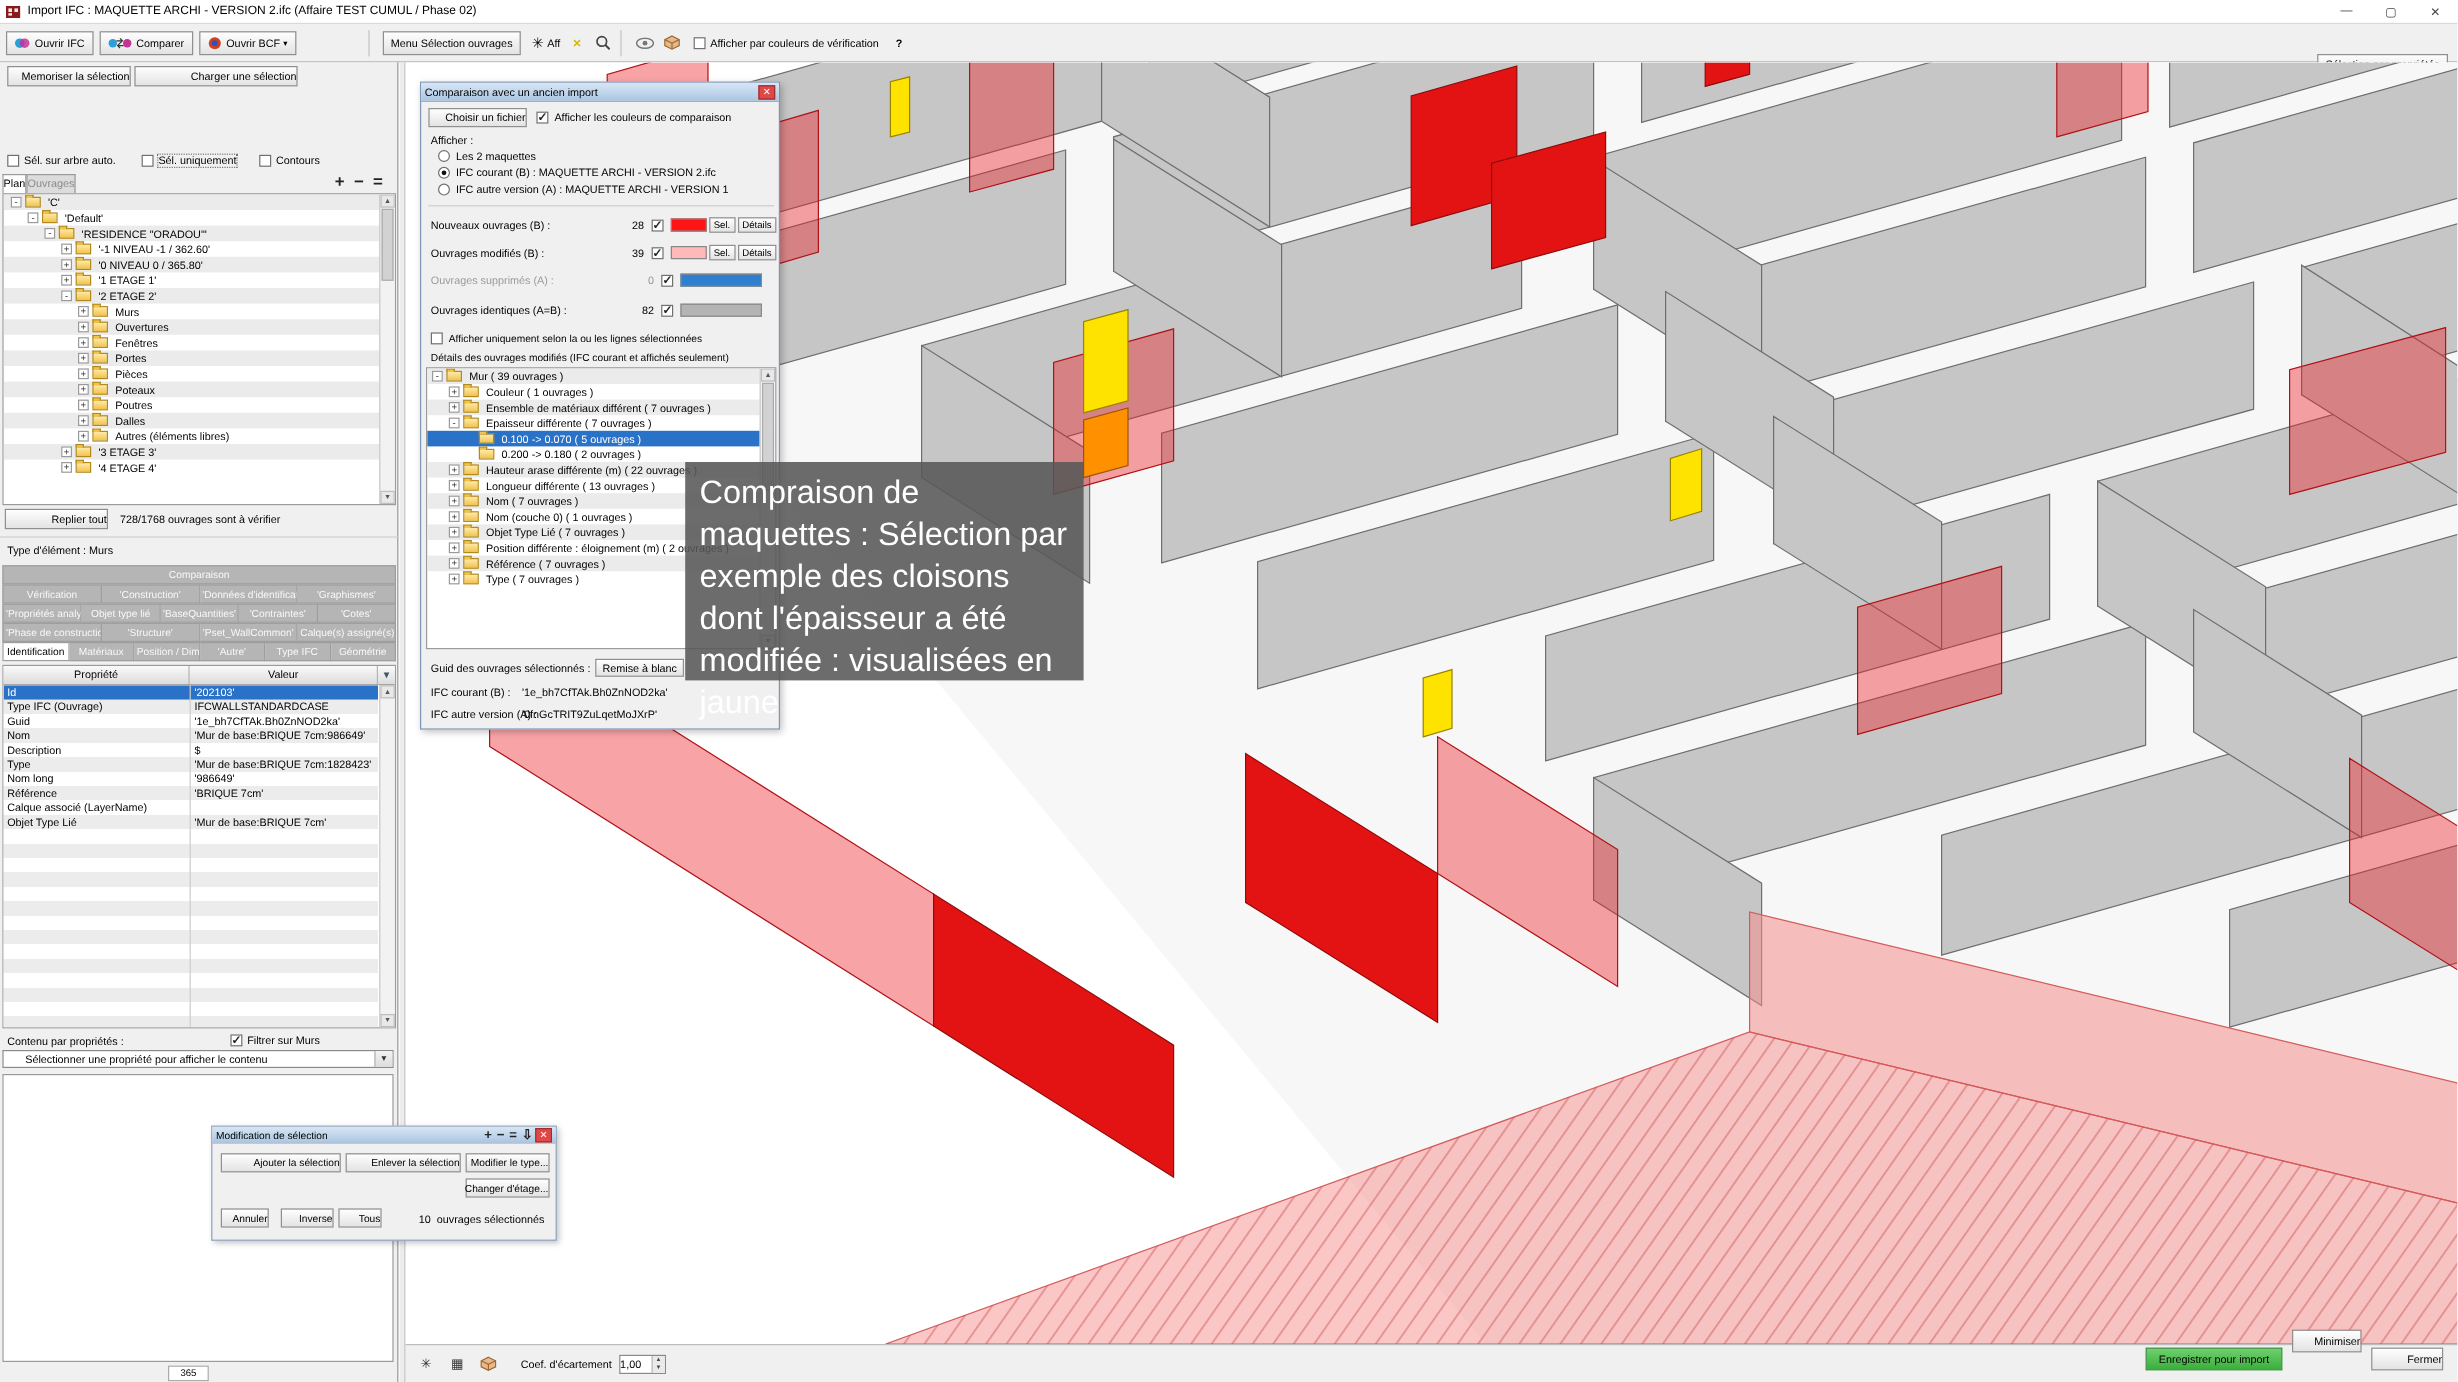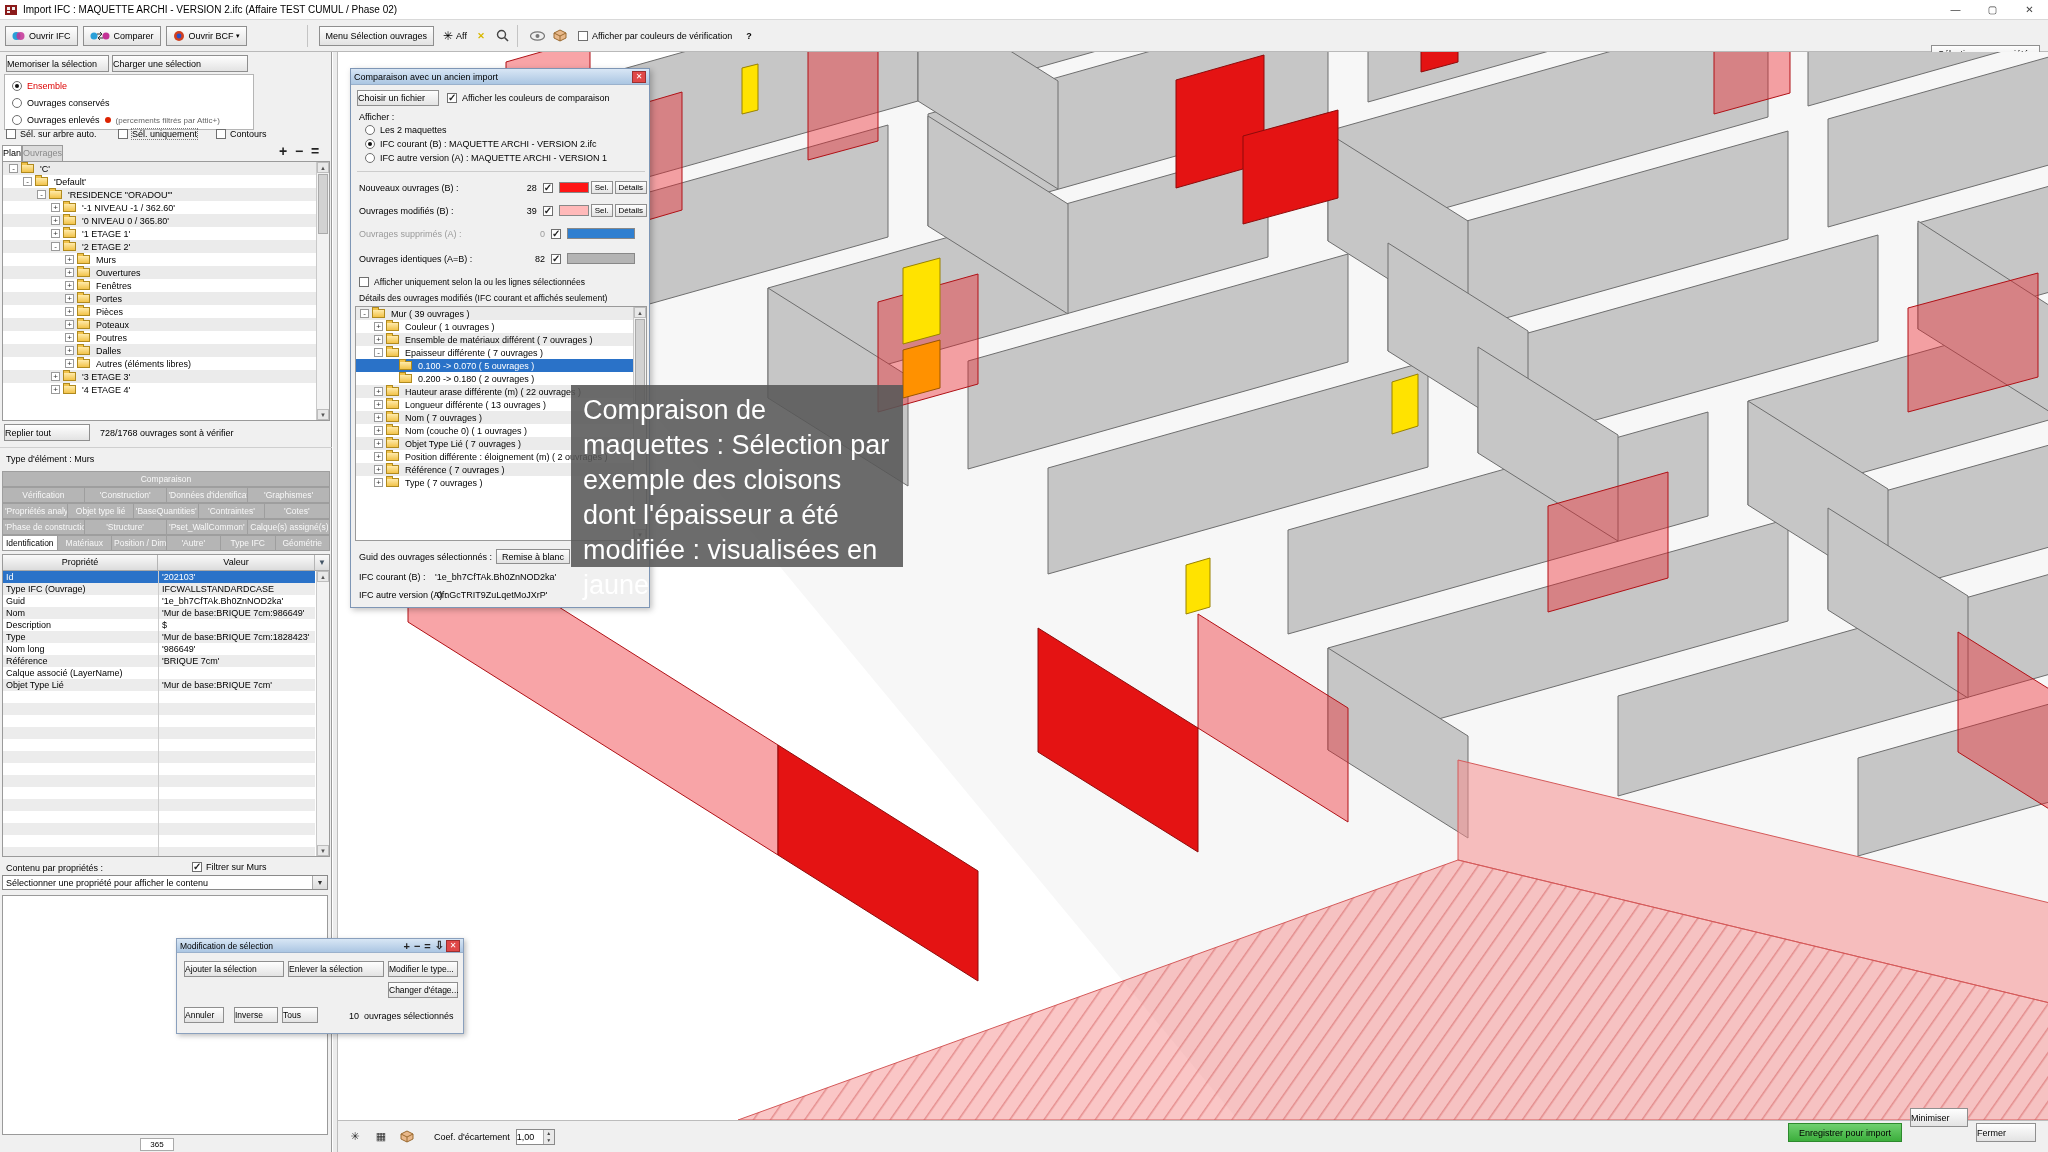--- a/index.html
+++ b/index.html
@@ -1,20 +1,20 @@
 <!DOCTYPE html>
 <html><head>
 <meta charset="utf-8">
 <style>
   *{margin:0;padding:0;box-sizing:border-box}
   html,body{width:2048px;height:1152px;overflow:hidden}
   body{font-family:"Liberation Sans",sans-serif;font-size:9px;color:#000;background:#fff;position:relative}
 
   
-  .btn{display:inline-flex;align-items:center;justify-content:space-between;border:1px solid #8f8f8f;
+  .btn{display:inline-flex;align-items:center;justify-content:flex-end;border:1px solid #8f8f8f;
        background:linear-gradient(#fefefe,#e3e3e3);font-size:9px;color:#000;white-space:nowrap;cursor:default}
   .cb{width:10px;height:10px;border:1px solid #6f6f6f;background:#fff;display:inline-block;position:relative;flex:none}
   .cb.on::after{content:"\2713";position:absolute;left:0px;top:-2px;font-size:10px;font-weight:bold;color:#222}
   .rd{width:10px;height:10px;border:1px solid #6f6f6f;border-radius:50%;background:#fff;display:inline-block;position:relative;flex:none}
   .rd.on::after{content:"";position:absolute;left:2px;top:2px;width:4px;height:4px;border-radius:50%;background:#111}
   .fold{width:13px;height:9px;background:linear-gradient(#ffeaa9,#f2c34a);border:1px solid #b08a1e;display:inline-block;position:relative;margin:0 3px;flex:none}
   .fold::before{content:"";position:absolute;top:-3px;left:-1px;width:5px;height:2px;background:#f2c34a;border:1px solid #b08a1e;border-bottom:none}
   .exp{width:9px;height:9px;border:1px solid #9a9a9a;background:#fff;display:inline-flex;align-items:center;
        justify-content:center;font-size:8px;line-height:7px;color:#333;flex:none}
   .vscroll{position:absolute;top:0;right:0;bottom:0;width:13px;background:#f2f2f2;border-left:1px solid #c9c9c9}
@@ -84,21 +84,21 @@
   .prow{display:flex;height:12px;line-height:12px;white-space:nowrap}
   .prow .k{width:155px;padding-left:3px;overflow:hidden}
   .prow .v{flex:1;padding-left:4px;overflow:hidden}
   .prow.sel{background:#2a72c8;color:#fff}
   .ptable .vscroll{top:16px}
 
   #contenu-lbl{position:absolute;left:6px;top:811px}
   #filtre-cb{position:absolute;left:192px;top:810px;display:flex;gap:4px;align-items:center}
   .combo{position:absolute;left:2px;top:823px;width:326px;height:15px;background:#fff;border:1px solid #8a8a8a;
          display:flex;align-items:center}
-  .combo .txt{flex:1;padding-left:3px;white-space:nowrap;overflow:hidden}
+  .combo .txt{flex:1;padding-left:18px;white-space:nowrap;overflow:hidden}
   .combo .drop{width:15px;height:13px;background:linear-gradient(#f3f3f3,#dcdcdc);border-left:1px solid #aaa;
          text-align:center;font-size:7px;line-height:13px;color:#333}
   #bigempty{position:absolute;left:2px;top:843px;width:326px;height:240px;background:#fff;border:1px solid #9a9a9a}
   #bottomval{position:absolute;left:140px;top:1086px;width:34px;height:13px;border:1px solid #aaa;background:#fff;
              text-align:center;line-height:12px;font-size:8px}
 
   
   #splitter{position:absolute;left:333px;top:52px;width:5px;height:1100px;background:#ececec;border-right:1px solid #bdbdbd}
   #viewport{position:absolute;left:338px;top:52px;width:1710px;height:1068px;background:#fff;overflow:hidden}
 
@@ -228,36 +228,20 @@
 <div id="leftpanel">
   <div id="lp-btnrow">
     <button class="btn" style="left:6px;top:3px;width:103px;position:absolute">
         <span>Memoriser la sélection</span>
       </button>
     <button class="btn" style="left:112px;top:3px;width:136px;position:absolute">
         <span>Charger une sélection</span>
       </button>
   </div>
 
-  <div class="radiobox">
-    <div class="radiorow" style="top:5px">
-      <span class="rd on"></span>
-      <span class="red">Ensemble</span>
-    </div>
-    <div class="radiorow" style="top:22px">
-      <span class="rd"></span>
-      <span>Ouvrages conservés</span>
-    </div>
-    <div class="radiorow" style="top:39px">
-      <span class="rd"></span>
-      <span>Ouvrages enlevés</span>
-      <span class="dotred"></span>
-      <span class="note">(percements filtrés par Attic+)</span>
-    </div>
-  </div>
 
   <div class="cbrow" style="left:6px;top:77px">
     <span class="cb"></span>
       <span>Sél. sur arbre auto.</span>
   </div>
   <div class="cbrow focus" style="left:118px;top:77px">
     <span class="cb"></span>
       <span class="lblf">Sél. uniquement</span>
   </div>
   <div class="cbrow" style="left:216px;top:77px">

